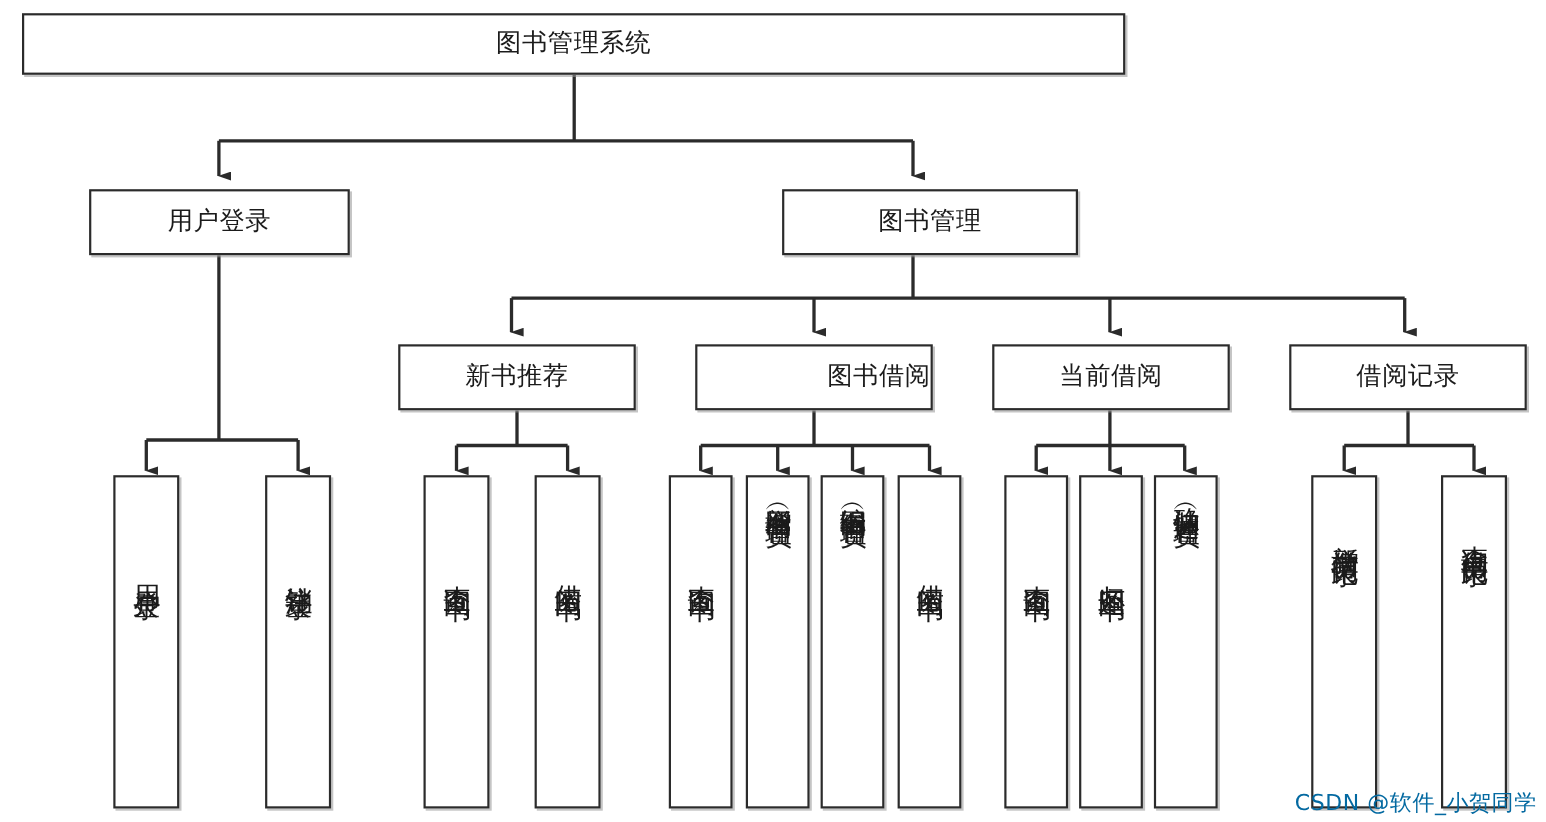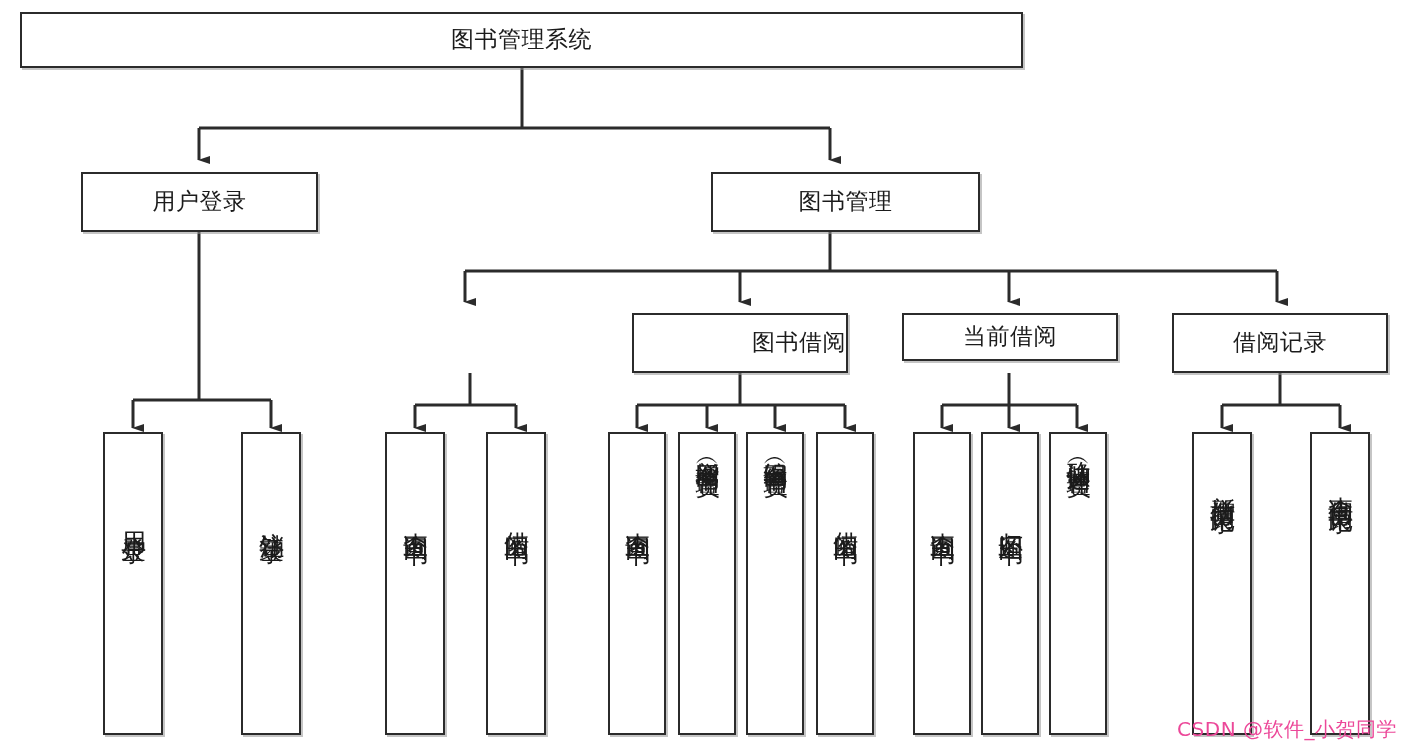--- a/index.html
+++ b/index.html
@@ -49,21 +49,21 @@
     line-height:1.05;
     letter-spacing:3px;
     white-space:nowrap;
   }
   .node.v.tall .lbl{ font-size:24px; letter-spacing:2px; }
   #watermark{
     position:absolute;
     right:8px;
     bottom:4px;
     font-size:20px;
-    color:#ec4899;
+    color:#0369a1;
     letter-spacing:0.5px;
     user-select:none;
     white-space:nowrap;
   }
   svg.links{
     position:absolute;left:0;top:0;width:1405px;height:747px;
     pointer-events:none;
   }
 </style>
 </head>
@@ -125,24 +125,27 @@
     <span class="lbl">图书管理系统</span>
   </div>
 
   <div class="node h" style="left:81px;top:172px;width:237px;height:60px;">
     <span class="lbl">用户登录</span>
   </div>
   <div class="node h" style="left:711px;top:172px;width:269px;height:60px;">
     <span class="lbl">图书管理</span>
   </div>
 
+  <div class="node h" style="left:362px;top:313px;width:216px;height:60px;">
+    <span class="lbl">新书推荐</span>
+  </div>
   <div class="node h" style="left:632px;top:313px;width:216px;height:60px;justify-content:flex-end;">
     <span class="lbl">图书借阅</span>
   </div>
-  <div class="node h" style="left:902px;top:313px;width:216px;height:48px;">
+  <div class="node h" style="left:902px;top:313px;width:216px;height:60px;">
     <span class="lbl">当前借阅</span>
   </div>
   <div class="node h" style="left:1172px;top:313px;width:216px;height:60px;">
     <span class="lbl">借阅记录</span>
   </div>
 
   <div class="node v" style="left:103px;top:432px;width:60px;height:303px;padding-top:78px;">
     <span class="lbl">用户登录</span>
   </div>
   <div class="node v" style="left:241px;top:432px;width:60px;height:303px;padding-top:78px;">

